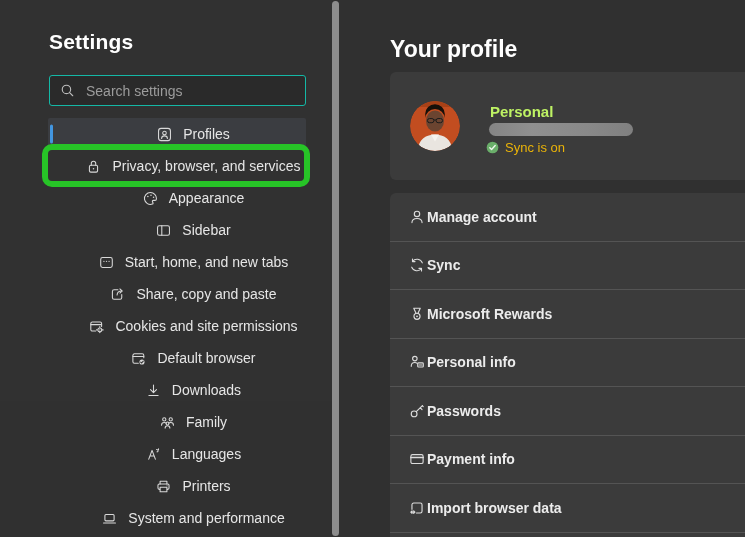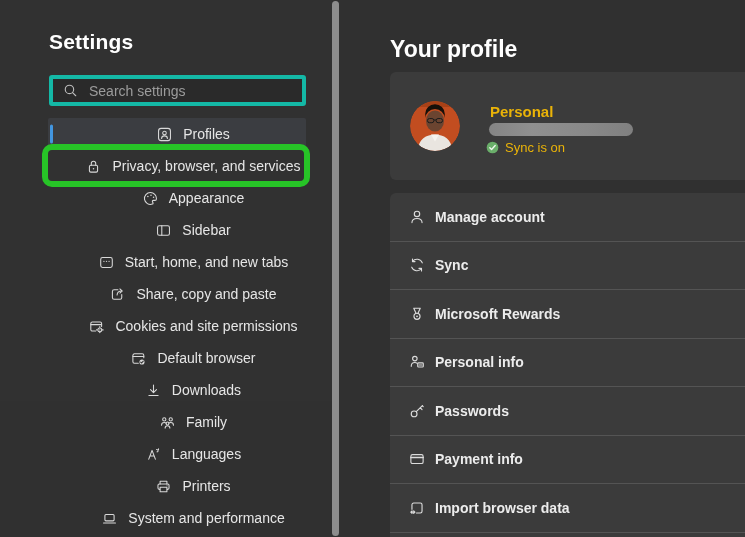--- a/index.html
+++ b/index.html
@@ -7,21 +7,21 @@
     width:745px;height:537px;overflow:hidden;position:relative;
     background:#303030;
     font-family:"Liberation Sans", sans-serif;
     -webkit-font-smoothing:antialiased;
   }
   
   .sidebar{position:absolute;left:0;top:0;width:332px;height:401px;background:#313131;}
   .app-title{position:absolute;left:49px;top:30px;font-size:21px;font-weight:700;color:#ffffff;letter-spacing:.2px;}
   .searchbox{
     position:absolute;left:49px;top:75px;width:257px;height:31px;box-sizing:border-box;
-    background:#2a2a2a;border:4px solid #14b8a6;border-radius:3px;
+    background:#2a2a2a;border:1px solid #14b8a6;border-radius:3px;
     display:flex;align-items:center;padding:8px 10px;gap:9px;
   }
   .searchbox input{
     background:transparent;border:none;outline:none;color:#e8e8e8;
     font-family:"Liberation Sans",sans-serif;font-size:14px;width:100%;
   }
   .searchbox input::placeholder{color:#9c9c9c;opacity:1;}
   .nav{position:absolute;left:48px;top:118px;width:258px;}
   .nav-item{
     position:relative;height:32px;display:flex;align-items:center;
@@ -36,37 +36,37 @@
     position:absolute;left:42px;top:144px;width:268px;height:43px;box-sizing:border-box;
     border:6px solid #27c427;border-radius:10px;pointer-events:none;z-index:5;
   }
   .scrollbar{position:absolute;left:332px;top:1px;width:7px;height:535px;background:#8d8d8d;border-radius:4px;}
   
   .main{position:absolute;left:339px;top:0;width:406px;height:537px;background:#303030;}
   .page-title{position:absolute;left:51px;top:36px;font-size:23px;font-weight:700;color:#ffffff;}
   .card{position:absolute;left:51px;width:480px;background:#3b3b3b;border-radius:6px;}
   .profile-card{top:72px;height:108px;}
   .avatar{position:absolute;left:20px;top:29px;width:50px;height:50px;border-radius:50%;overflow:hidden;}
-  .profile-name{position:absolute;left:100px;top:31px;font-size:15px;font-weight:700;color:#eab308;}
+  .profile-name{position:absolute;left:100px;top:31px;font-size:15px;font-weight:700;color:#bef264;}
   .email-redacted{
     position:absolute;left:99px;top:51px;width:144px;height:13px;border-radius:7px;
     background:linear-gradient(90deg,#8f8f8f,#9b9b9b 30%,#939393 70%,#898989);
     opacity:.88;
   }
   .sync-row{position:absolute;left:96px;top:68px;display:flex;align-items:center;gap:6px;}
   .sync-row svg{width:13px;height:13px;}
   .sync-text{font-size:13px;color:#eab308;}
   .menu-card{top:193px;height:344px;border-radius:6px 6px 0 0;}
   .menu-row{
     height:48.5px;box-sizing:border-box;display:flex;align-items:center;
     padding-left:18px;border-bottom:1px solid #545454;cursor:default;
   }
   .menu-row .ic{width:18px;height:18px;}
   .menu-row .ic svg{width:18px;height:18px;stroke:#dcdcdc;}
-  .menu-lbl{margin-left:9px;font-size:14px;font-weight:700;color:#ececec;}
+  .menu-lbl{margin-left:1px;font-size:14px;font-weight:700;color:#ececec;}
 </style>
 </head>
 <body>
 
 <div class="sidebar">
   <div class="app-title">Settings</div>
 
   <div class="searchbox">
     <svg width="15" height="15" viewBox="0 0 20 20" style="flex:0 0 auto">
       <circle cx="8.6" cy="8.6" r="5.6" fill="none" stroke="#bdbdbd" stroke-width="1.5"></circle>

